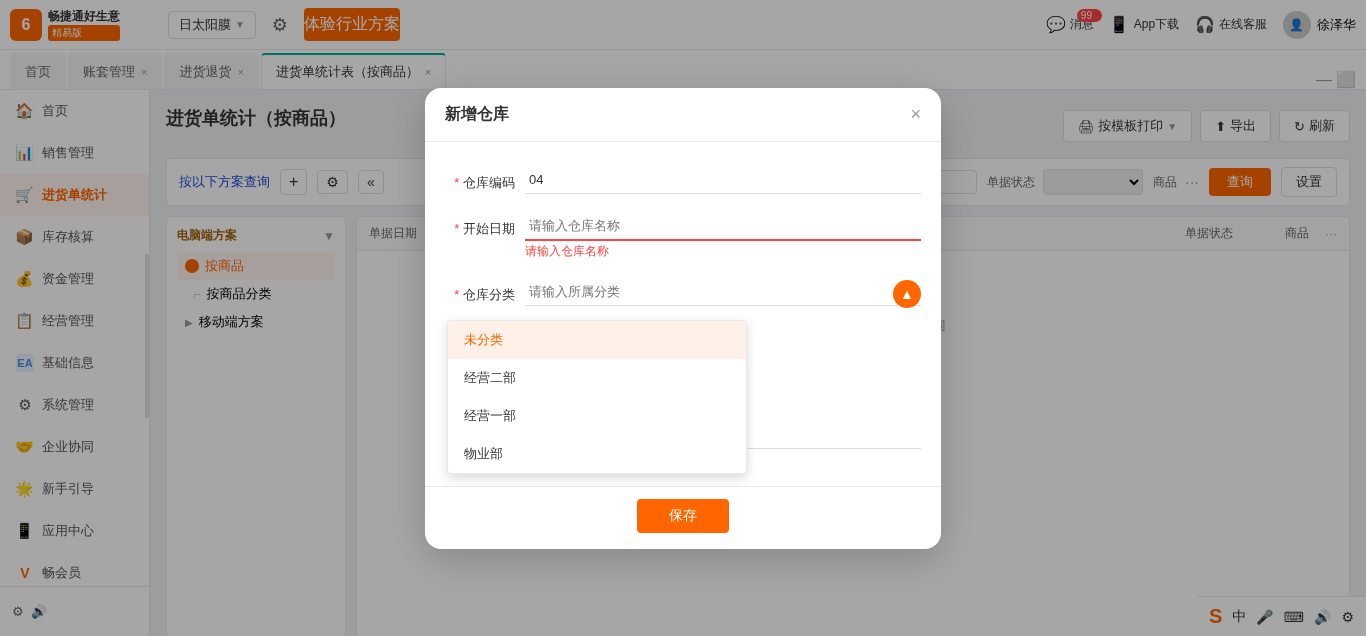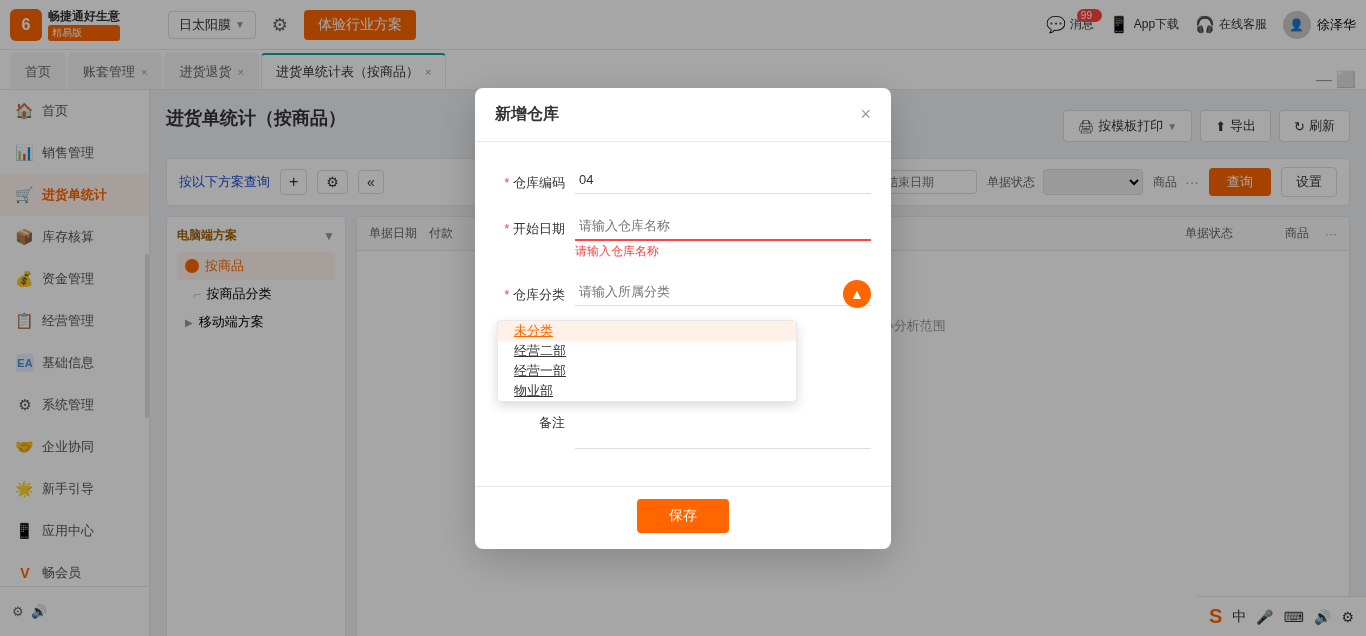--- a/index.html
+++ b/index.html
@@ -49,24 +49,24 @@
     .store-selector .arrow { color: #999; font-size: 10px; }
     .settings-btn {
       width: 32px; height: 32px;
       display: flex; align-items: center; justify-content: center;
       cursor: pointer; color: #666; font-size: 18px;
     }
     .trial-btn {
       background: #ff6600;
       color: white;
       border: none;
-      padding: 6px 14px;
-      border-radius: 4px;
-      cursor: pointer;
-      font-size: 14px;
+      padding: 6px 0;
+      border-radius: 4px;
+      cursor: pointer;
+      font-size: 16px;
     }
     .header-right {
       margin-left: auto;
       display: flex;
       align-items: center;
       gap: 16px;
     }
     .header-icon-item {
       display: flex;
       align-items: center;
@@ -270,22 +270,22 @@
       background: rgba(0,0,0,0.35);
       z-index: 100;
       display: flex;
       align-items: center;
       justify-content: center;
     }
 
     
     .modal {
       background: #fff;
-      border-radius: 8px;
-      width: 416px;
+      border-radius: 16px;
+      width: 516px;
       box-shadow: 0 10px 40px rgba(0,0,0,0.2);
       position: relative;
       padding: 0;
       overflow: visible;
     }
     .modal-header {
       padding: 16px 20px;
       border-bottom: 1px solid #e8e8e8;
       display: flex;
       align-items: center;
@@ -364,25 +364,24 @@
       left: -78px;
       width: 300px;
       background: #fff;
       border: 1px solid #e8e8e8;
       border-radius: 4px;
       box-shadow: 0 4px 12px rgba(0,0,0,0.15);
       z-index: 200;
       overflow: hidden;
     }
     .dropdown-item {
-      padding: 1px 16px;
-      font-size: 13px;
-      cursor: pointer;
-      color: #333;
-      text-decoration: underline;
+      padding: 10px 16px;
+      font-size: 13px;
+      cursor: pointer;
+      color: #333;
     }
     .dropdown-item.selected { background: #fff0e8; color: #ff6600; }
 
     
     .form-textarea {
       width: 100%;
       border: none;
       border-bottom: 1px solid #ddd;
       padding: 6px 4px;
       font-size: 13px;

